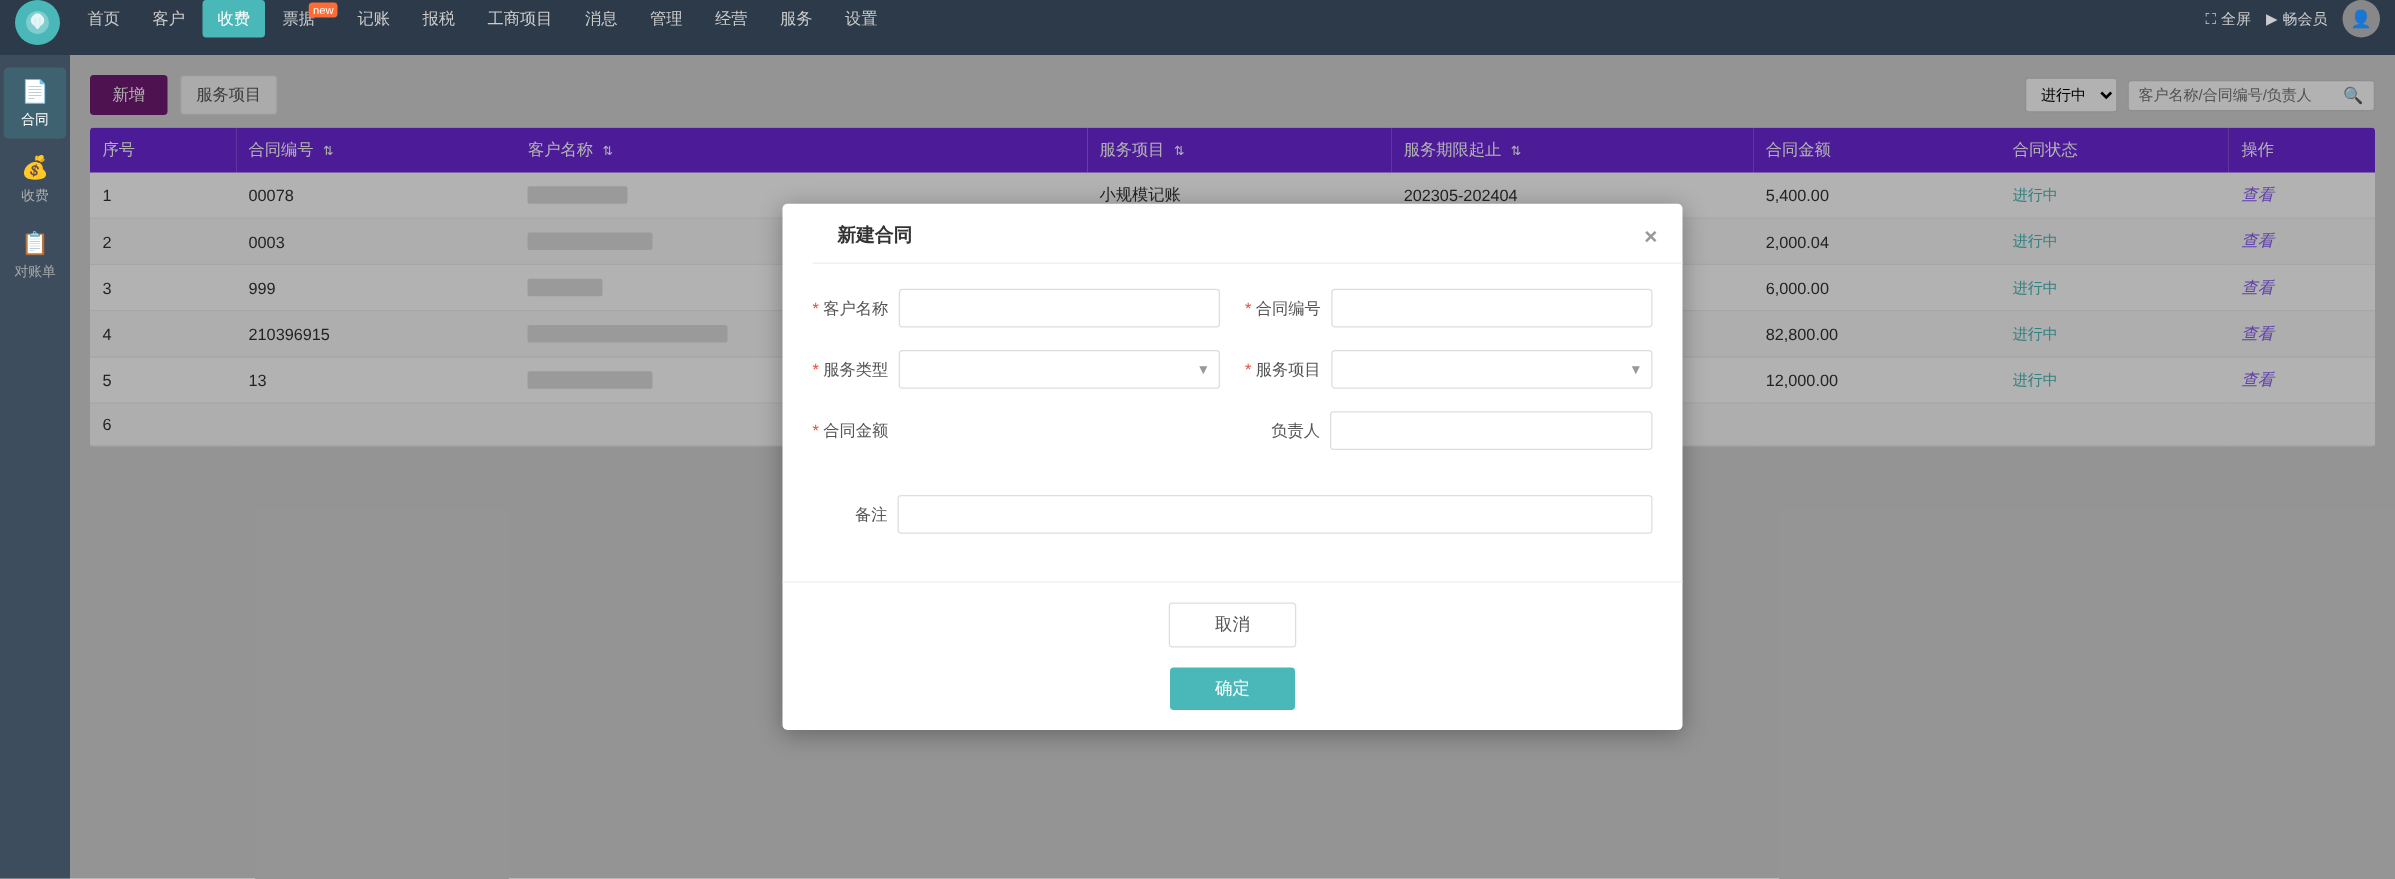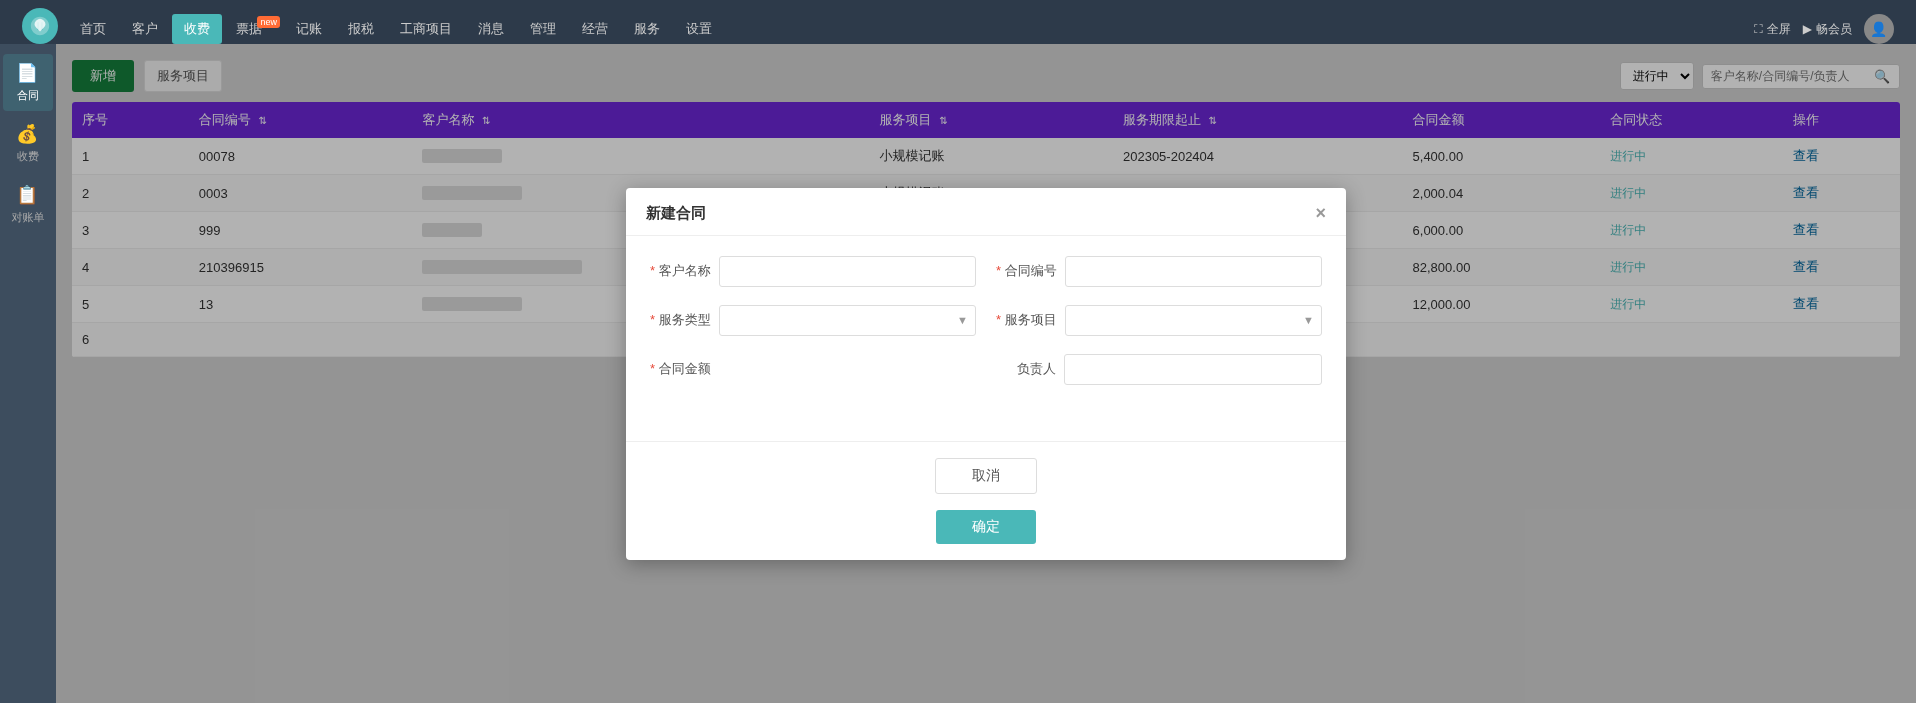--- a/index.html
+++ b/index.html
@@ -3,22 +3,22 @@
   <meta charset="utf-8">
   <style>
     * { box-sizing: border-box; margin: 0; padding: 0; }
     body { font-family: 'Microsoft YaHei', Arial, sans-serif; font-size: 13px; background: #e8e8e8; height: 703px; overflow: hidden; }
 
     
     .top-nav {
       height: 44px;
       background: #2d3a4a;
       display: flex;
-      align-items: flex-end;
-      padding: 0 22px;
+      align-items: flex-start;
+      padding: 0 12px;
       position: relative;
       z-index: 100;
     }
     .top-nav .logo {
       width: 36px;
       height: 36px;
       background: #4ab8b8;
       border-radius: 50%;
       display: flex;
       align-items: center;
@@ -118,21 +118,21 @@
     }
 
     
     .toolbar {
       display: flex;
       align-items: center;
       gap: 10px;
       margin-bottom: 10px;
     }
     .btn-new {
-      background: #15803d;
+      background: #701a75;
       color: #fff;
       border: none;
       padding: 7px 18px;
       border-radius: 3px;
       cursor: pointer;
       font-size: 13px;
     }
     .toolbar-label {
       color: #555;
       font-size: 13px;
@@ -197,23 +197,24 @@
       padding: 9px 10px;
       border-bottom: 1px solid #eee;
       font-size: 13px;
       color: #333;
     }
     .status-badge {
       color: #4ab8b8;
       font-size: 12px;
     }
     .action-link {
-      color: #0369a1;
+      color: #8b5cf6;
       cursor: pointer;
       text-decoration: none;
+      font-style: italic;
     }
     .blurred-text {
       background: #ddd;
       border-radius: 2px;
       color: transparent;
       user-select: none;
       display: inline-block;
     }
 
     
@@ -237,20 +238,21 @@
     }
     .modal-header {
       padding: 16px 20px 12px;
       border-bottom: 1px solid #eee;
       font-size: 15px;
       color: #333;
       font-weight: bold;
       display: flex;
       align-items: center;
       justify-content: space-between;
+      margin-left: 24px;
     }
     .modal-close {
       cursor: pointer;
       color: #999;
       font-size: 18px;
       line-height: 1;
     }
     .modal-body {
       padding: 20px 24px;
     }
@@ -554,20 +556,26 @@
             </div>
             <div class="form-group">
               <label class="form-label">负责人</label>
               <input class="form-input" type="text" style="">
             </div>
           </div>
 
           <div class="form-row">
           </div>
 
+          <div class="form-row">
+            <div class="form-group">
+              <label class="form-label">备注</label>
+              <input class="form-input" type="text" style="flex: 1 1 0%;">
+            </div>
+          </div>
         </div>
 
         <div class="modal-footer">
           <button class="btn-cancel">取消</button>
           <button class="btn-confirm">确定</button>
         </div>
       </div>
     </div>
   </div>
 </div>

